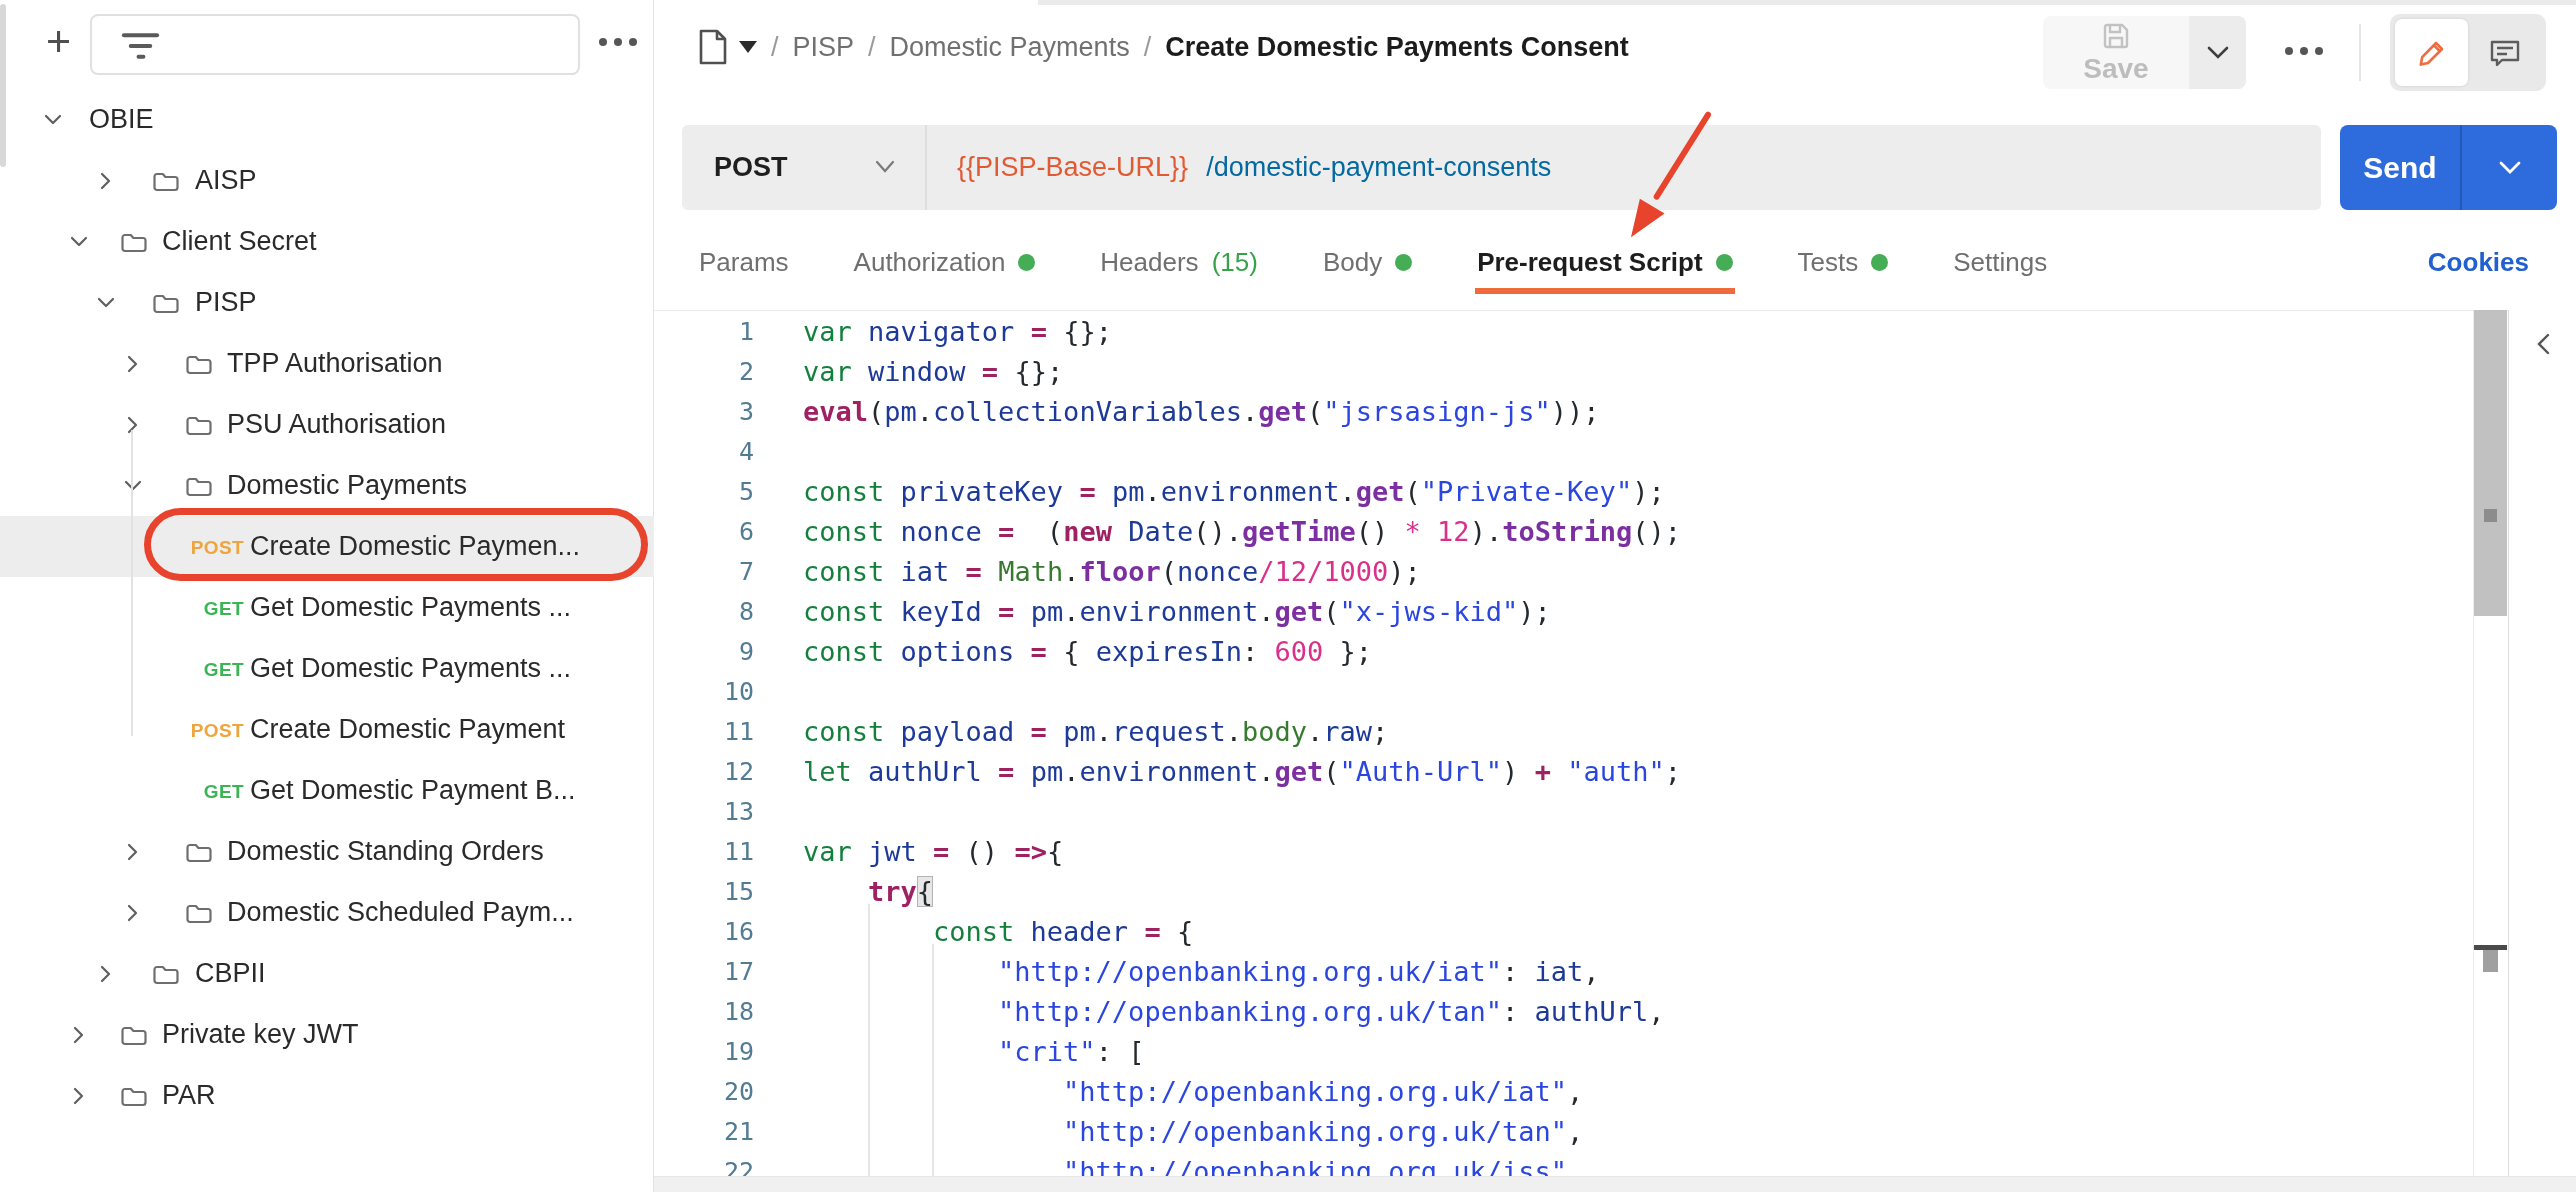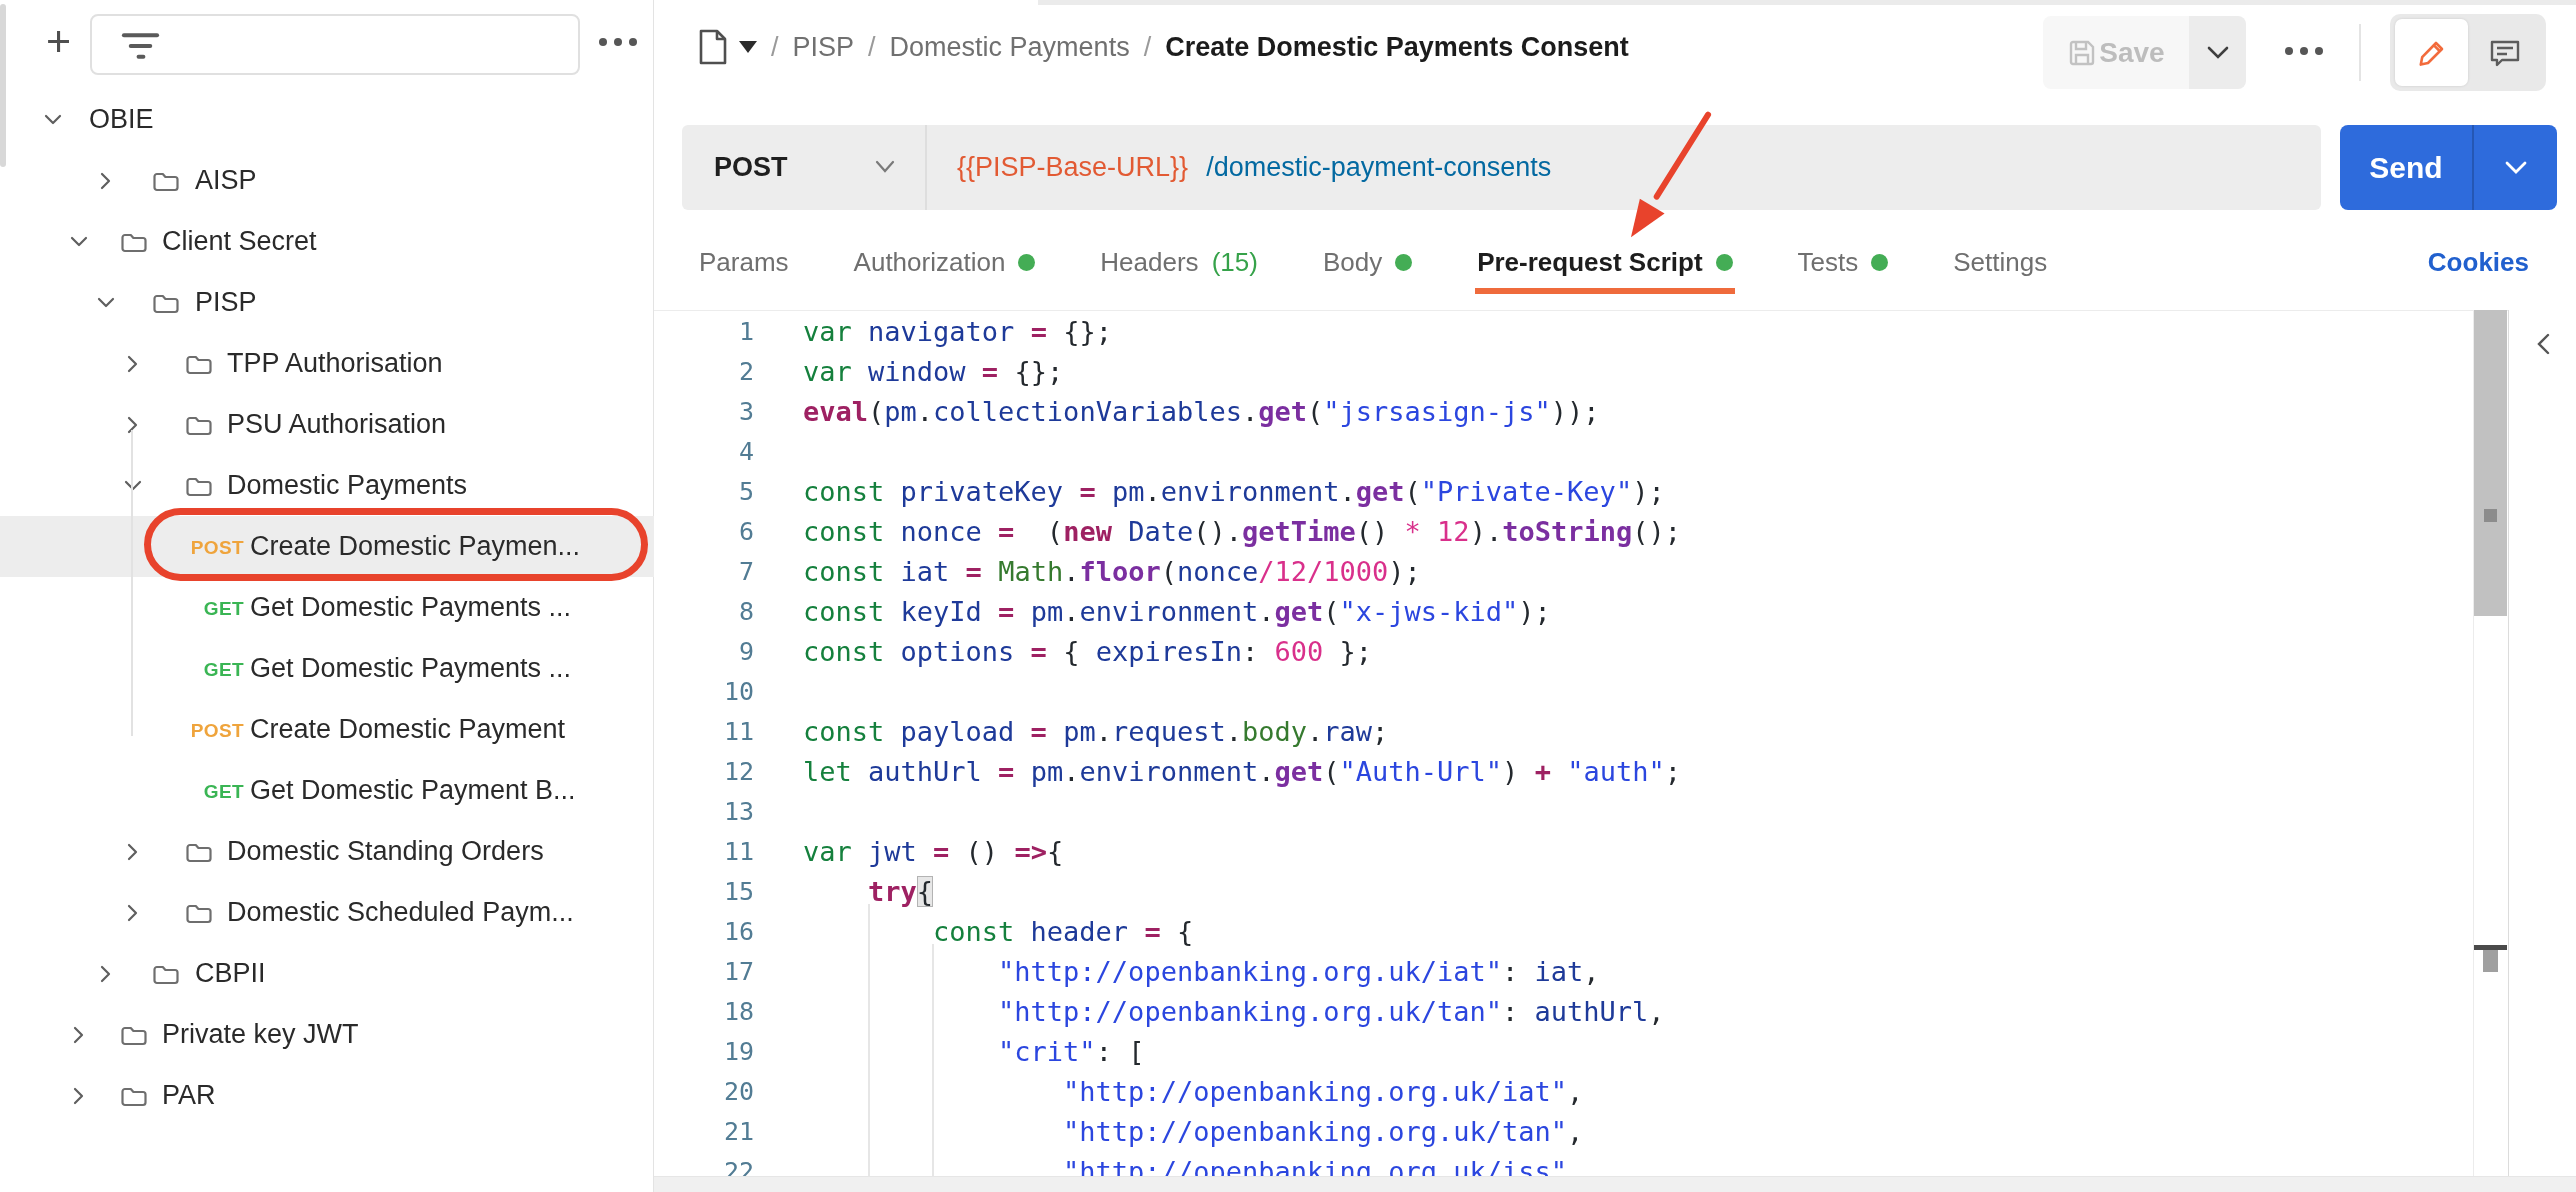--- a/index.html
+++ b/index.html
@@ -38,42 +38,42 @@
   
   .hdr { position:relative; height:95px; }
   .crumbs { position:absolute; left:43px; top:28px; display:flex; align-items:center; gap:14px;
     font-size:27px; color:#707070; white-space:nowrap; }
   .crumb-sep { color:#9a9a9a; }
   .crumb-cur { color:#1c1c1c; font-weight:600; }
   .doc-caret { width:0; height:0; border-left:9px solid transparent; border-right:9px solid transparent;
     border-top:12px solid #2b2b2b; margin-left:-4px; }
   .save-group { position:absolute; left:1389px; top:16px; height:73px; display:flex; border-radius:8px; overflow:hidden; }
   .save-main { width:146px; background:#f7f7f7; display:flex; align-items:center; justify-content:center; gap:2px;
-    color:#bdbdbd; font-size:28px; font-weight:600; }
+    color:#bdbdbd; font-size:28px; font-weight:600;flex-direction:column; }
   .save-caret { width:57px; background:#ececec; display:flex; align-items:center; justify-content:center; }
   .hd-more { position:absolute; left:1631px; top:47px; display:flex; gap:7px; cursor:pointer; }
   .hd-div { position:absolute; left:1705px; top:24px; width:2px; height:57px; background:#e4e4e4; }
   .seg { position:absolute; left:1736px; top:14px; width:156px; height:77px; background:#e9e9e9;
     border-radius:10px; display:flex; padding:5px; }
   .seg > div { flex:1; display:flex; align-items:center; justify-content:center; border-radius:7px; cursor:pointer; }
   .seg .on { background:#fff; box-shadow:0 0 3px rgba(0,0,0,.12); }
 
   
   .url-row { position:absolute; left:28px; top:125px; width:1639px; height:85px;
     background:#ededed; border-radius:6px; display:flex; align-items:center; }
   .method { width:245px; height:100%; display:flex; align-items:center; position:relative;
     border-right:2px solid #dedede; cursor:pointer; }
   .method-lab { margin-left:32px; font-size:27px; font-weight:600; color:#1f1f1f; }
   .method-ch { position:absolute; right:28px; top:34px; }
   .url-text { margin-left:30px; font-size:27px; white-space:nowrap; cursor:text; }
   .url-var { color:#e25a33; }
   .url-path { color:#0369a1;margin-left:18px; }
   .send { position:absolute; left:1686px; top:125px; width:217px; height:85px; background:#2e6bdc;
     border-radius:8px; display:flex; cursor:pointer; }
-  .send-main { width:134px; display:flex; align-items:center; justify-content:center;
+  .send-main { width:122px; display:flex; align-items:center; justify-content:center;
     color:#fff; font-size:30px; font-weight:600; border-right:2px solid rgba(0,0,0,.18); }
   .send-caret { flex:1; display:flex; align-items:center; justify-content:center; }
 
   
   .tabs { position:absolute; left:0; top:233px; width:100%; height:77px; }
   .tabs-inner { position:absolute; left:43px; top:0; display:flex; gap:61px; }
   .tab { display:flex; align-items:center; gap:13px; font-size:26px; color:#6f6f6f;
     padding:14px 2px 16px; cursor:pointer; white-space:nowrap; }
   .tab.active { color:#1d1d1d; font-weight:600; border-bottom:6px solid #ef6b3c; padding-bottom:10px; }
   .tab .cnt { color:#36a24a; }

